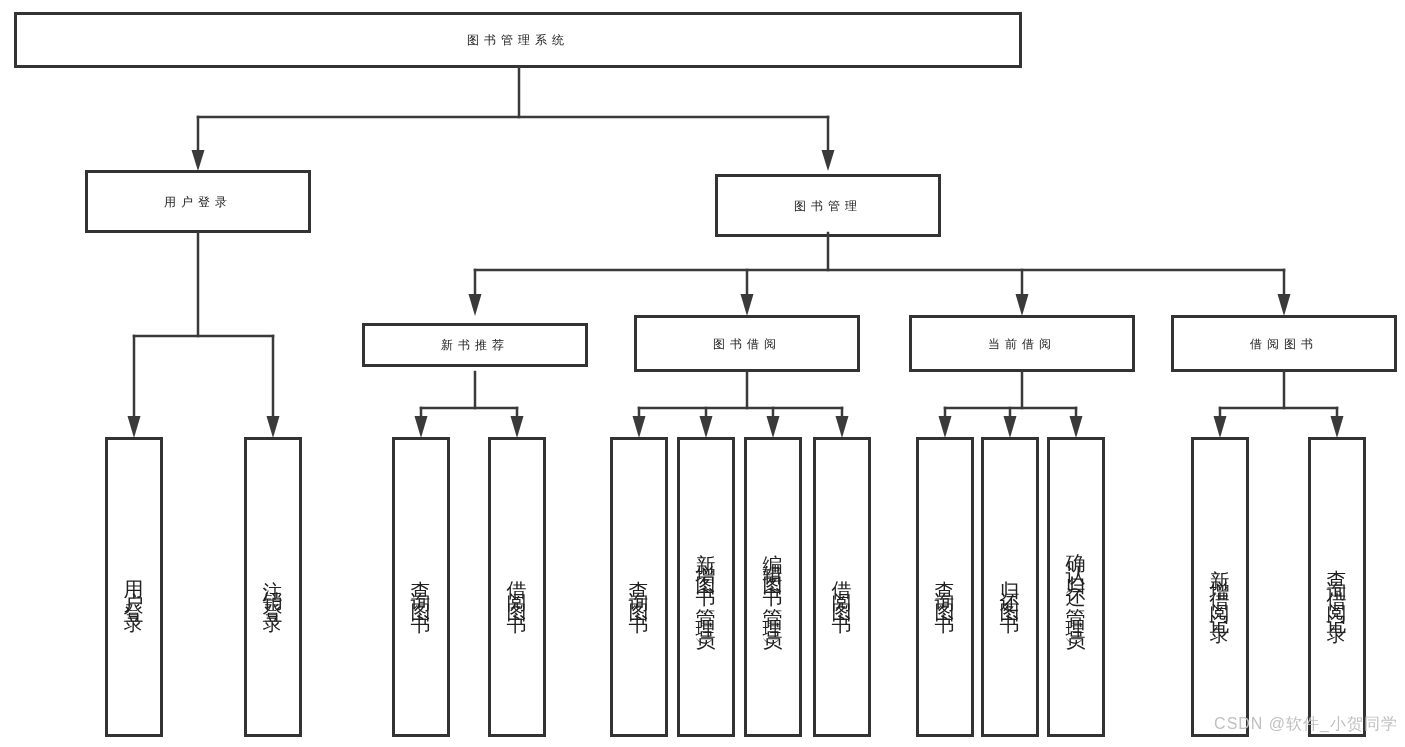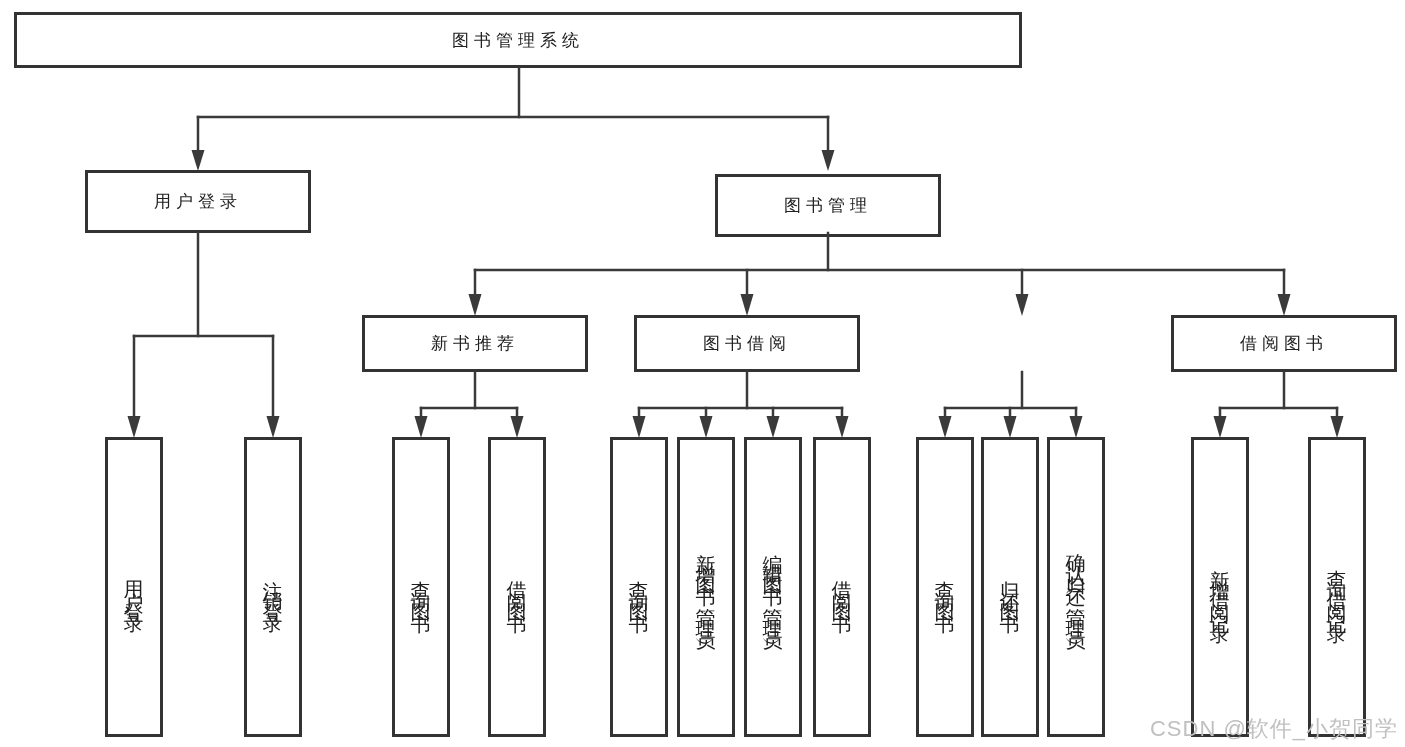--- a/index.html
+++ b/index.html
@@ -19,21 +19,21 @@
     overflow:hidden;
   }
   .node{
     position:absolute;
     box-sizing:border-box;
     border:3px solid var(--border);
     background:#fff;
     display:flex;align-items:center;justify-content:center;
   }
   .node .lbl{
-    font-size:17px;
+    font-size:12px;
     letter-spacing:5px;
     line-height:1;
     white-space:nowrap;
   }
   .leaf{
     position:absolute;
     top:437px;width:58px;height:300px;
     box-sizing:border-box;
     border:3px solid var(--border);
     background:#fff;
@@ -55,21 +55,21 @@
     stroke-width:2.5;
     stroke-linecap:square;
   }
   svg.connectors polygon{
     fill:var(--line);
     stroke:none;
   }
   .watermark{
     position:absolute;
     right:7px;top:714px;
-    font-size:22px;
+    font-size:16px;
     letter-spacing:1px;
     color:var(--wm);
     white-space:nowrap;
     text-align:right;
   }
 </style>
 <title>图书管理系统</title></head>
 <body>
 
 <div class="canvas">
@@ -78,25 +78,28 @@
     <span class="lbl">图书管理系统</span>
   </div>
 
   <div class="node" style="left:85px;top:170px;width:226px;height:63px">
     <span class="lbl">用户登录</span>
   </div>
   <div class="node" style="left:715px;top:174px;width:226px;height:63px">
     <span class="lbl">图书管理</span>
   </div>
 
-  <div class="node" style="left:362px;top:315px;width:226px;height:57px">
+  <div class="node" style="left:362px;top:323px;width:226px;height:44px">
     <span class="lbl">新书推荐</span>
   </div>
   <div class="node" style="left:634px;top:315px;width:226px;height:57px">
     <span class="lbl">图书借阅</span>
+  </div>
+  <div class="node" style="left:909px;top:315px;width:226px;height:57px">
+    <span class="lbl">当前借阅</span>
   </div>
   <div class="node" style="left:1171px;top:315px;width:226px;height:57px">
     <span class="lbl">借阅图书</span>
   </div>
 
   <div class="leaf" style="left:105px">
     <span class="vlbl">用户登录</span>
   </div>
   <div class="leaf" style="left:244px">
     <span class="vlbl">注销登录</span>

